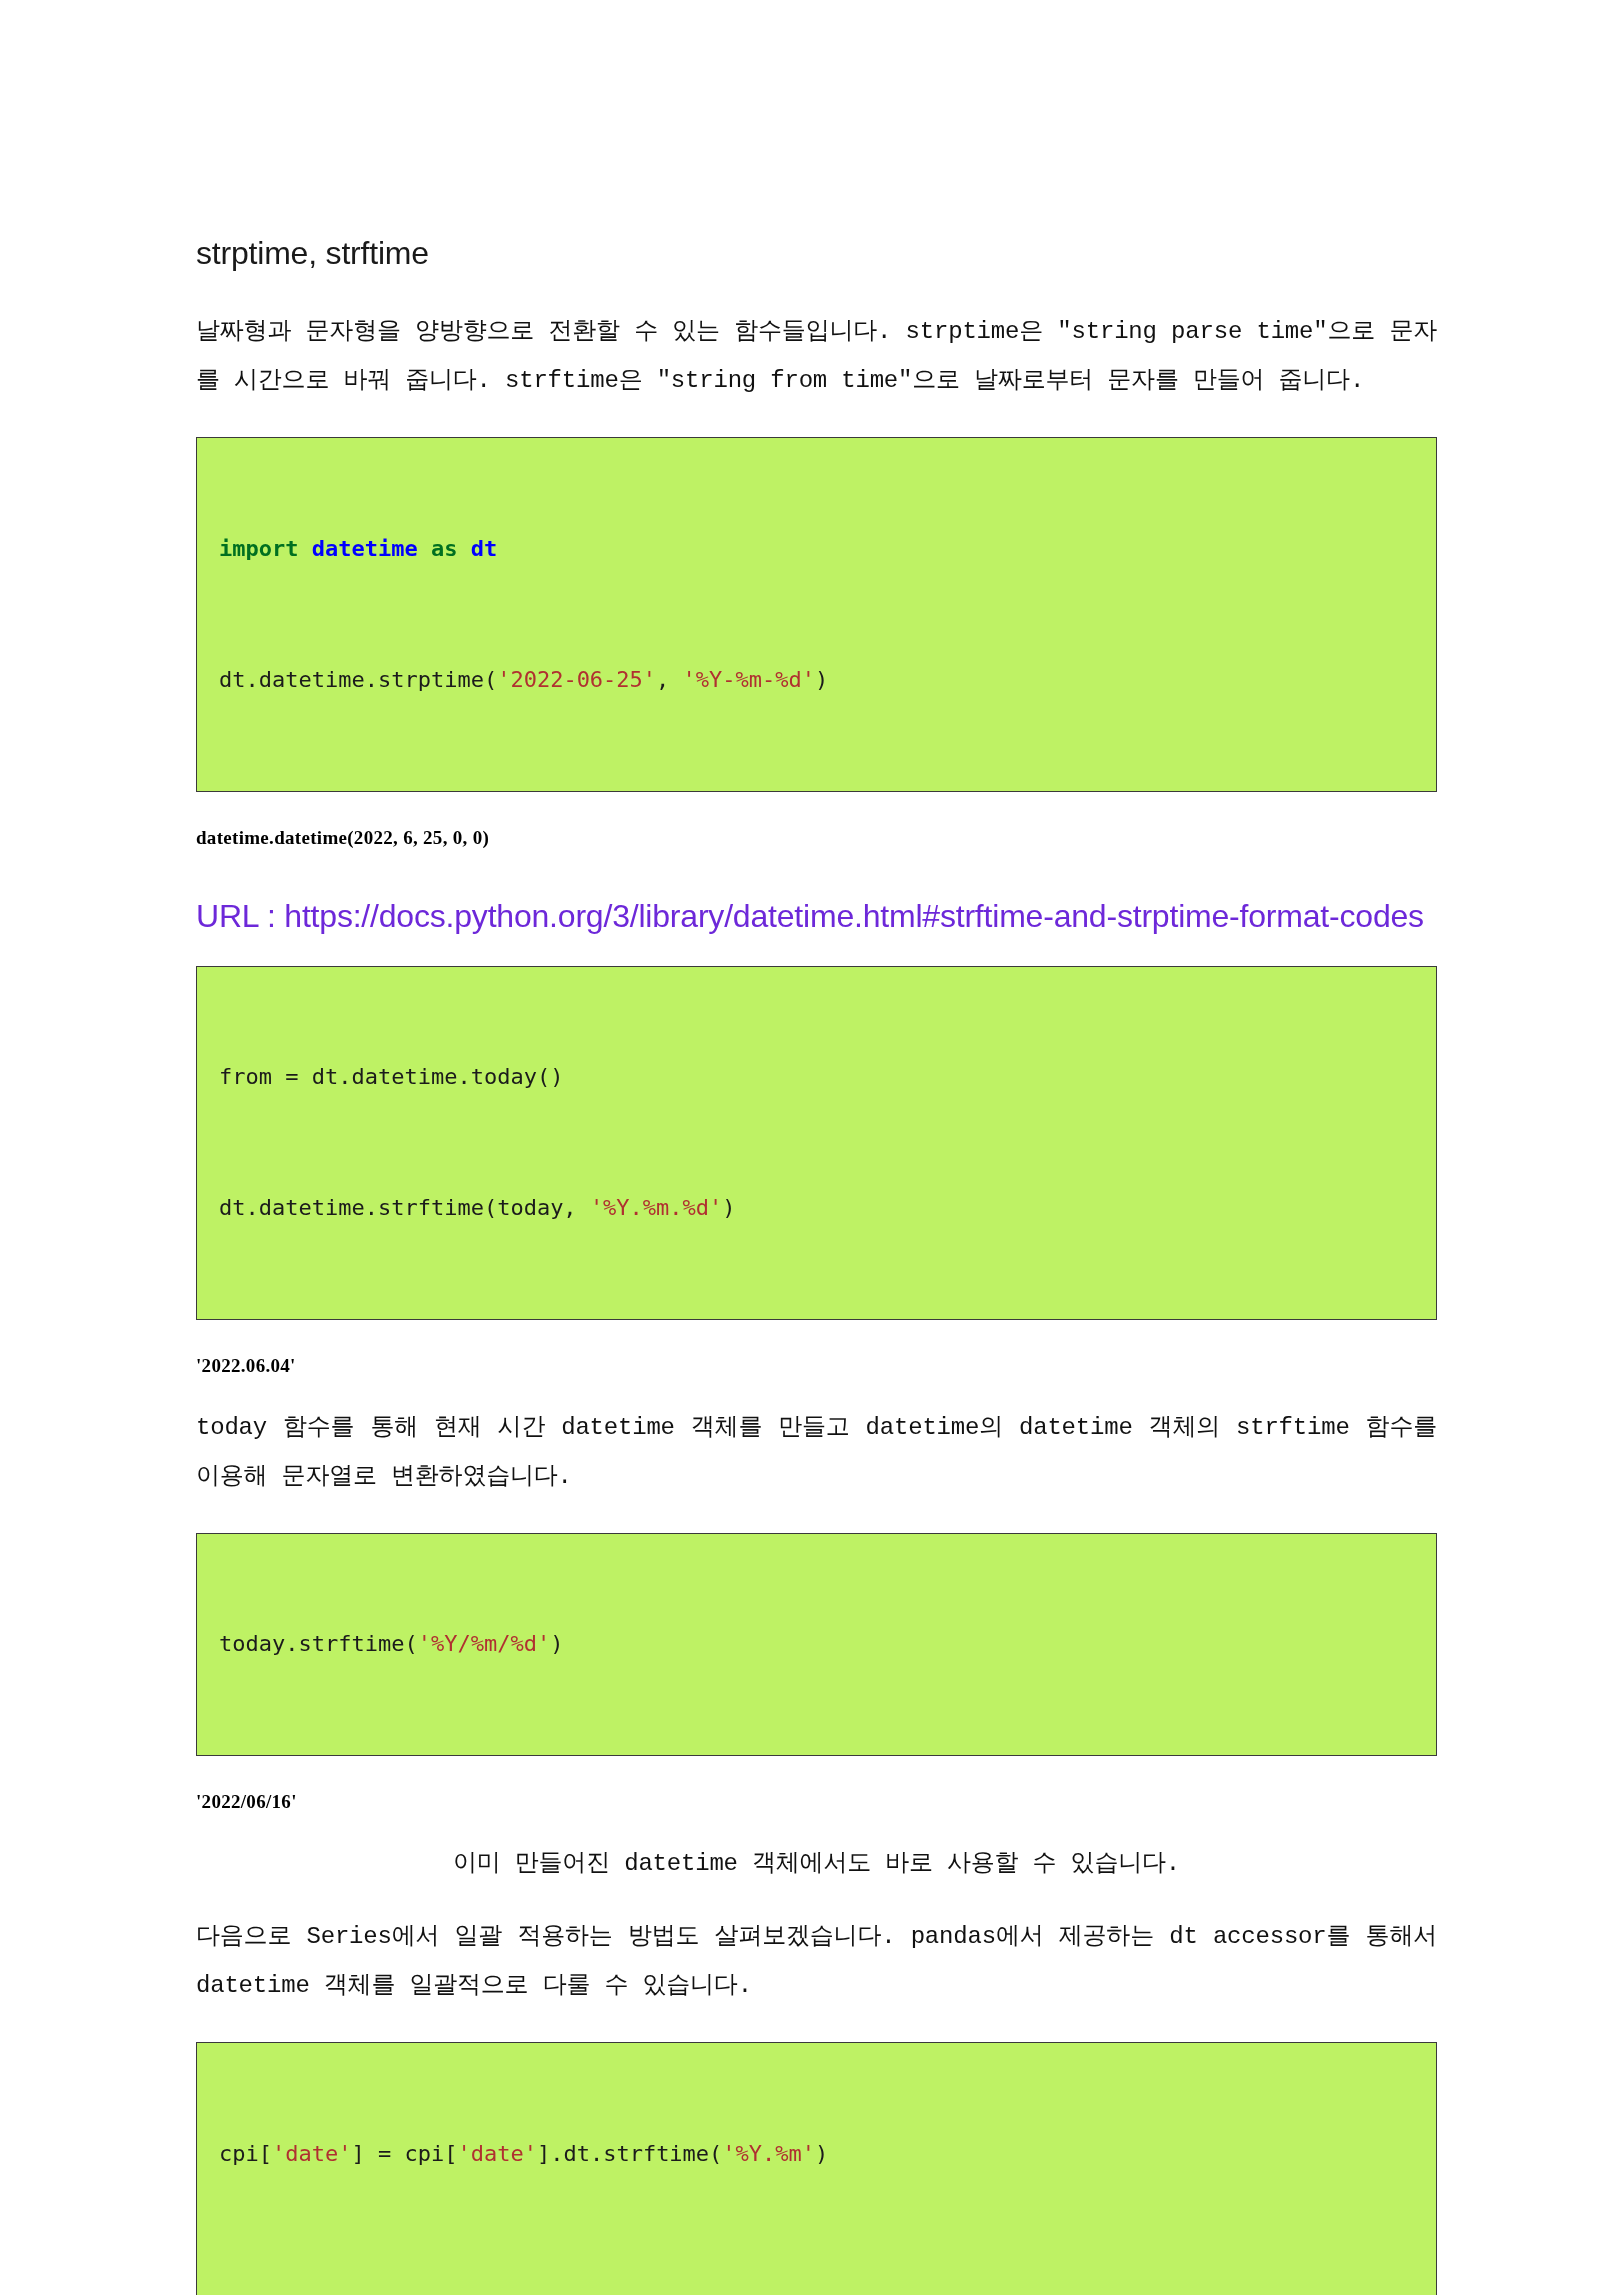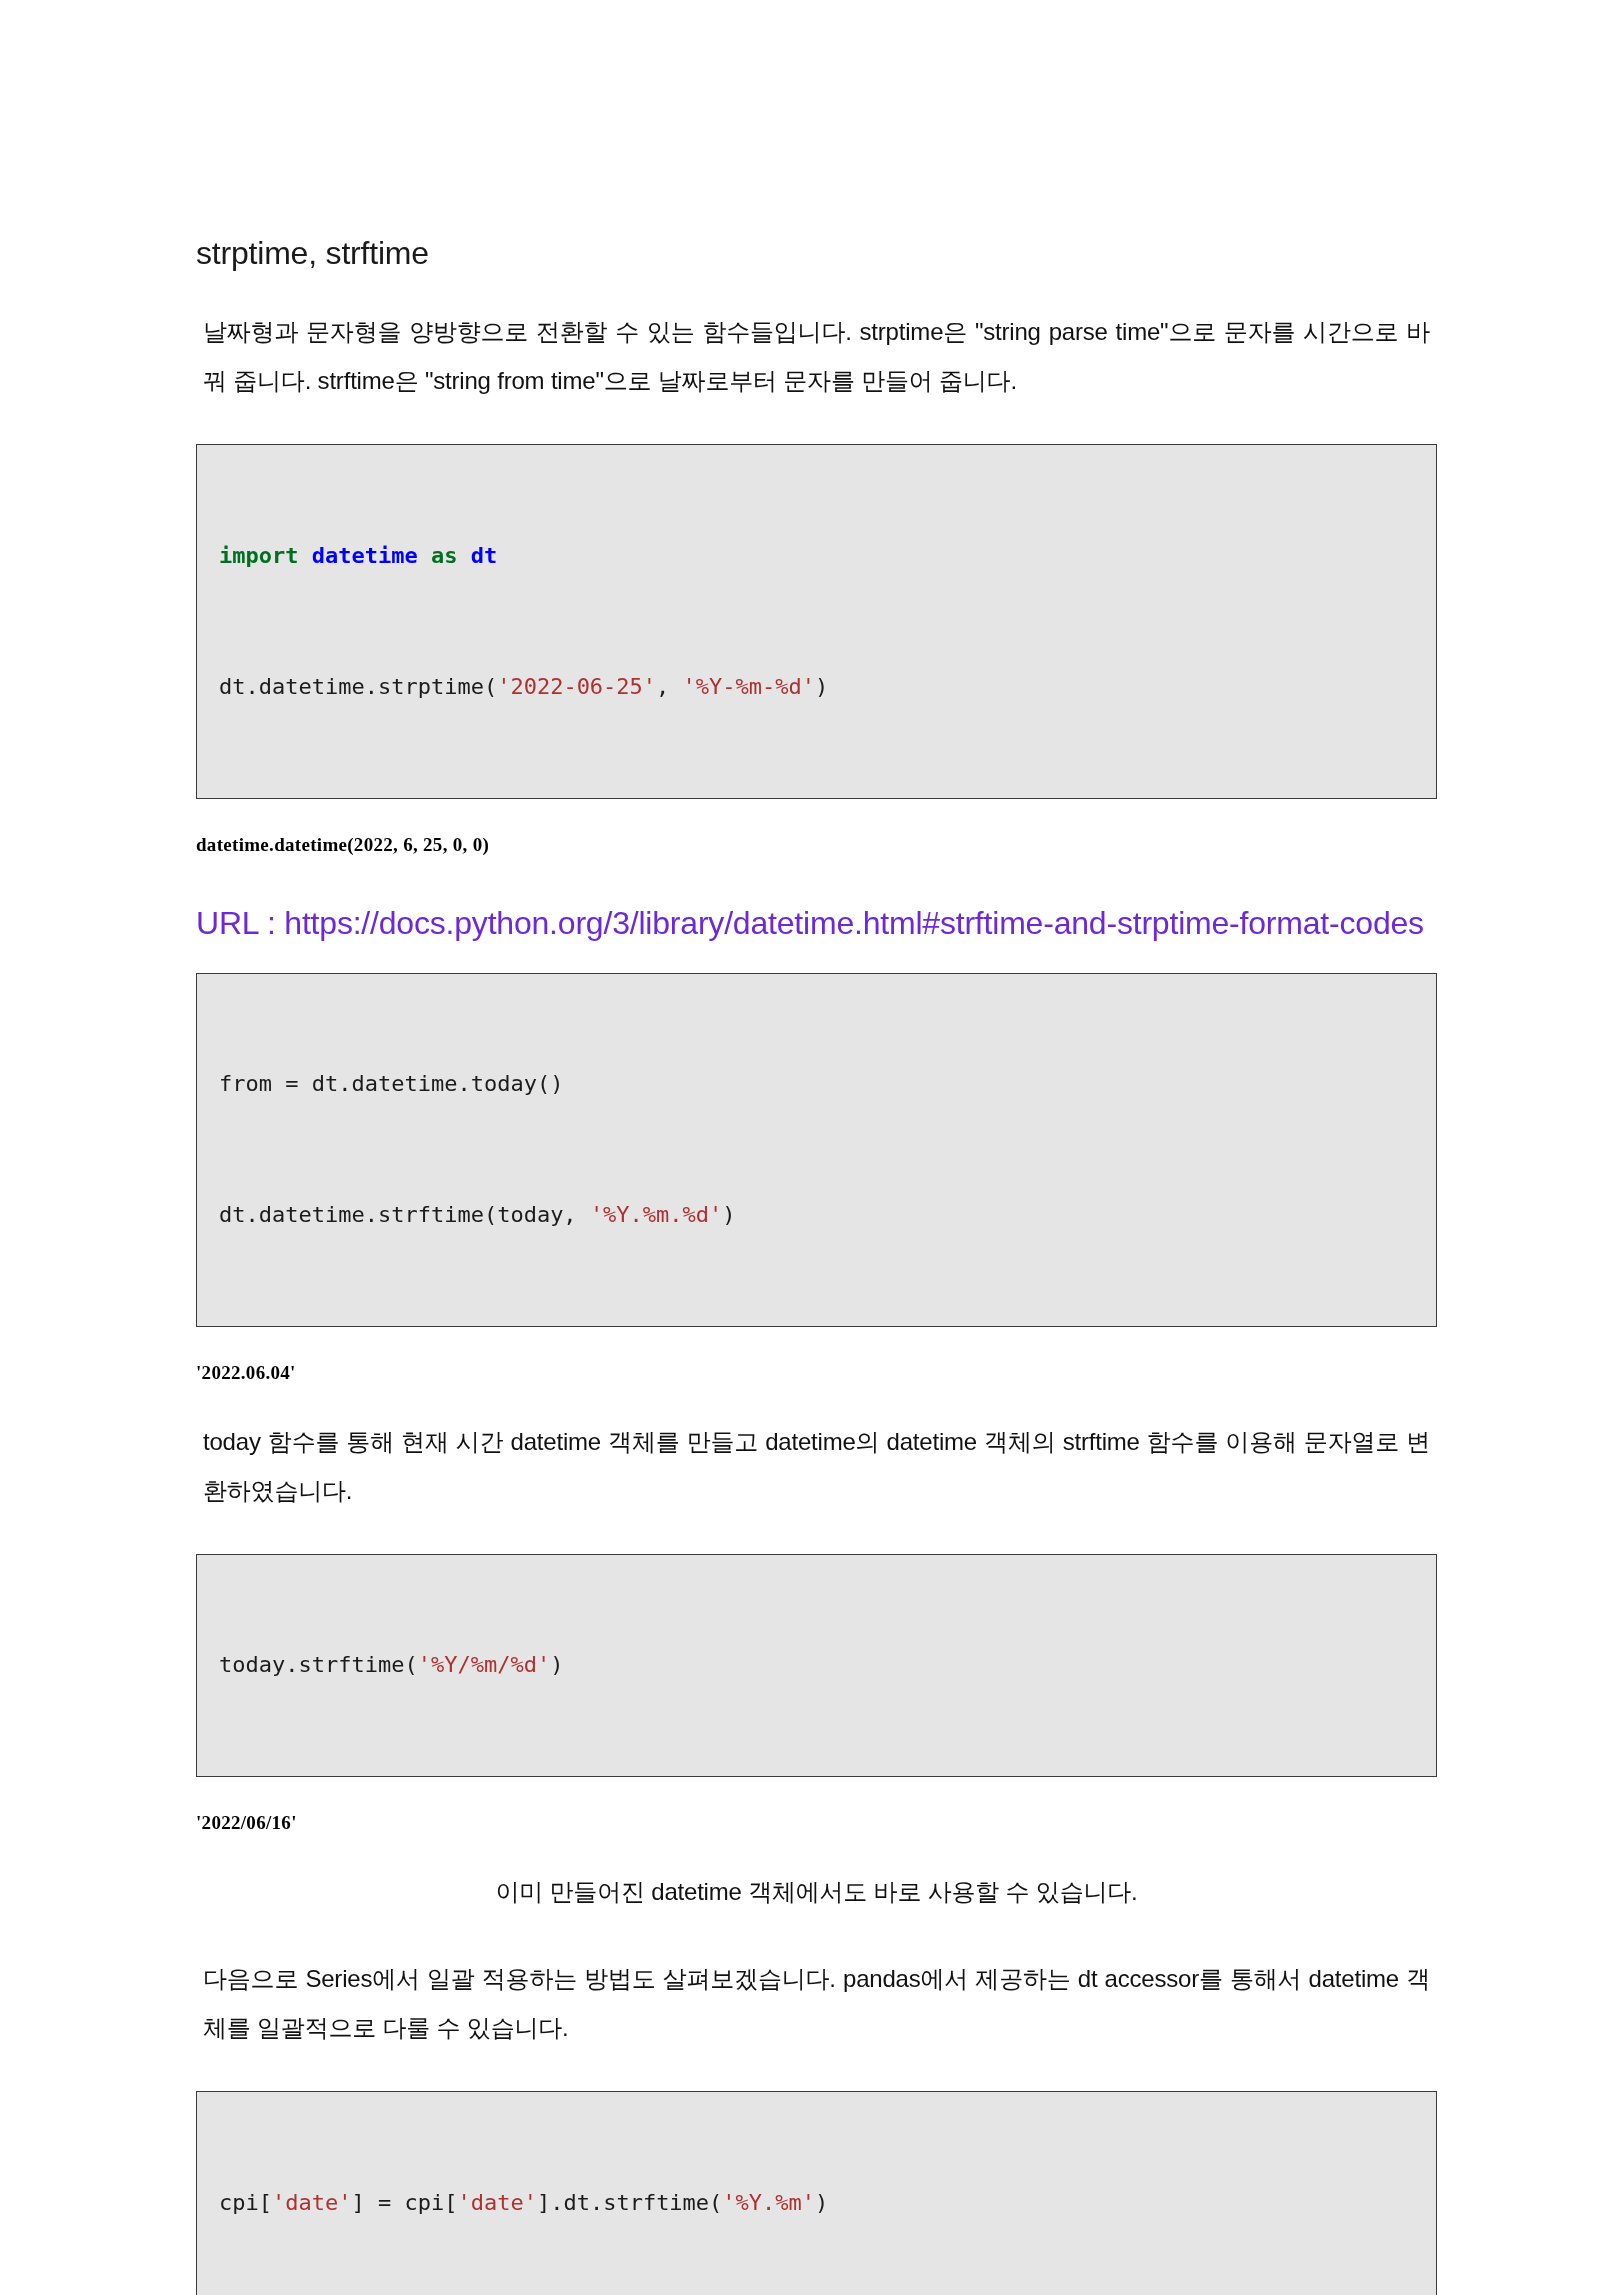--- a/index.html
+++ b/index.html
@@ -29,40 +29,40 @@
     font-size: 32px;
     font-weight: 400;
     color: #1a1a1a;
     letter-spacing: -0.2px;
     margin: 0 0 35px 0;
     line-height: 1.2;
   }
 
   
   .para {
-    font-family: Liberation Sans, sans-serif;
+    font-family: Liberation Mono, monospace;
     font-size: 24px;
     line-height: 49px;
     color: #111111;
     text-align: justify;
     text-justify: inter-word;
-    margin: 7px;
+    margin: 0;
     letter-spacing: -0.2px;
   }
   .para.left {
     text-align: center;
   }
 
   .block-gap-sm { height: 24px; }
   .block-gap-md { height: 32px; }
 
   
   .code-block {
     border: 1.6px solid #3a3a3a;
-    background: #e5e5e5;
+    background: #bef264;
     box-sizing: border-box;
     padding: 20.6px 24px 20.6px 22px;
     font-family: "DejaVu Sans Mono", monospace;
     font-size: 22px;
     line-height: 36px;
     color: #1b1b1b;
     white-space: pre;
     overflow: hidden;
   }
   .code-block.two-line-spaced .code-line + .code-line {

